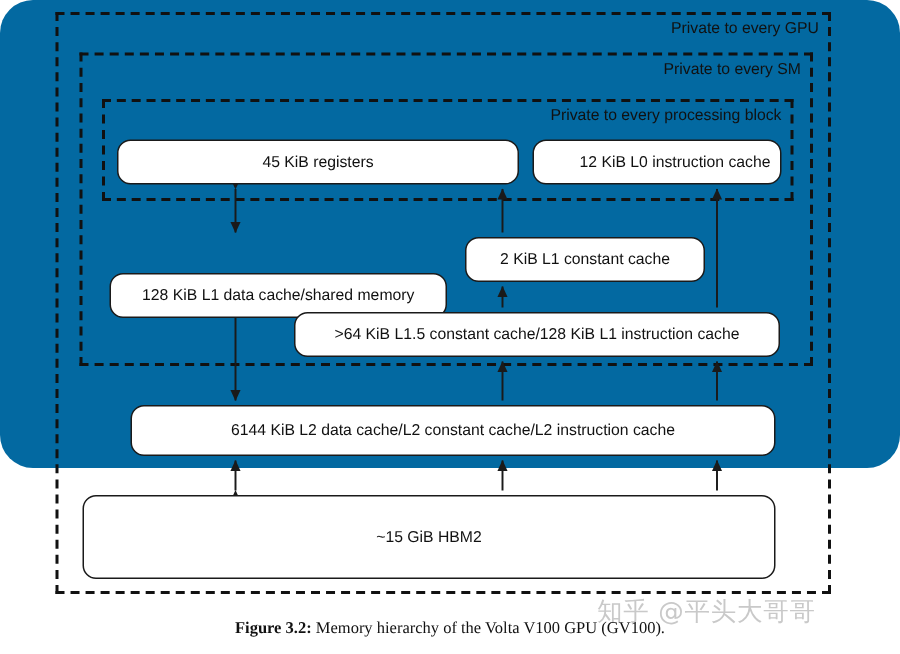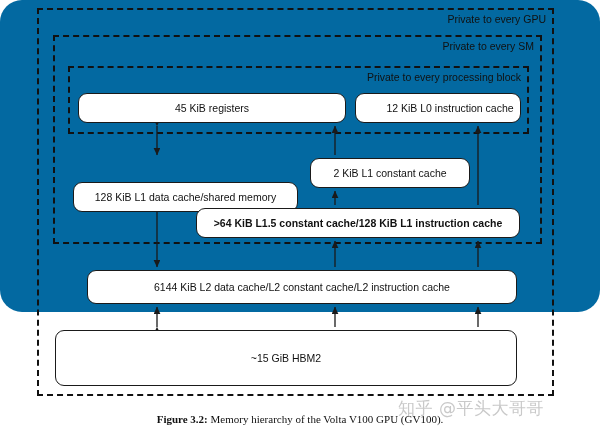--- a/index.html
+++ b/index.html
@@ -60,21 +60,21 @@
     line-height: 13px;
     color: #111111;
     white-space: nowrap;
     text-align: center;
   }
 
   #box-registers   { left: 78px;  top: 93px;  width: 268px; height: 30px; }
   #box-l0i         { left: 355px; top: 93px;  width: 166px; height: 30px; padding-left: 24px; }
   #box-l1data      { left: 73px;  top: 168px; width: 225px; height: 30px; margin-top: 14px; }
   #box-l1const     { left: 310px; top: 158px; width: 160px; height: 30px; }
-  #box-l15         { left: 196px; top: 208px; width: 324px; height: 30px; font-weight: bold; }
+  #box-l15         { left: 196px; top: 208px; width: 324px; height: 30px; }
   #box-l2          { left: 87px;  top: 270px; width: 430px; height: 34px; }
   #box-hbm2        { left: 55px;  top: 330px; width: 462px; height: 56px; }
 
   
   #arrows {
     position: absolute;
     left: 0;
     top: 0;
     width: 600px;
     height: 436px;

